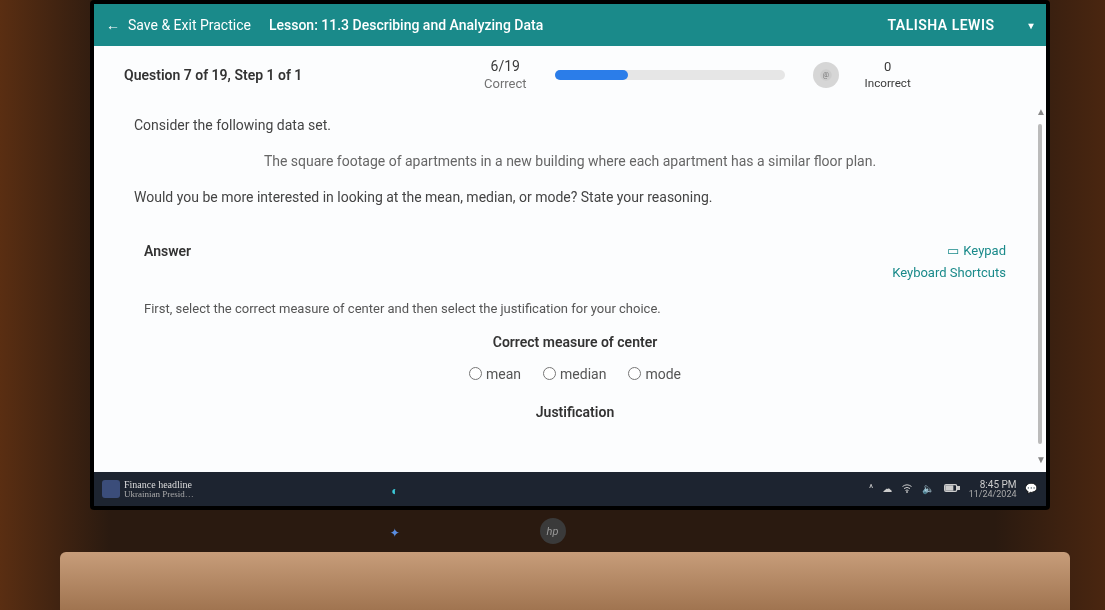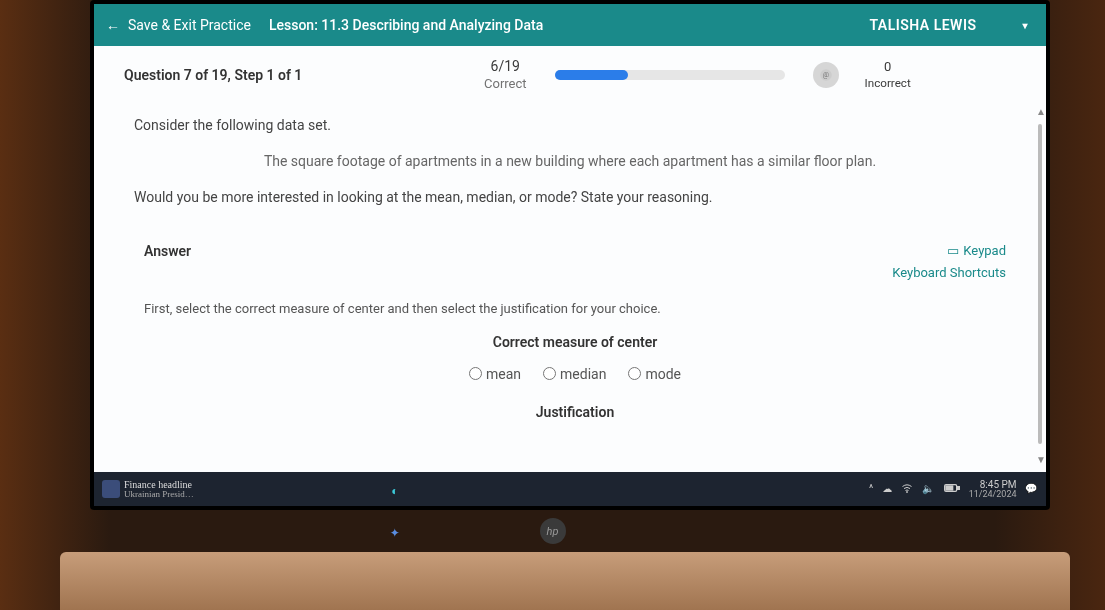--- a/index.html
+++ b/index.html
@@ -49,22 +49,21 @@
     gap: 8px;
     cursor: pointer;
   }
   .topbar .lesson { font-weight: 500; }
   .topbar .spacer { flex: 1; }
   .topbar .user {
     font-weight: 600;
     letter-spacing: 0.5px;
     display: flex;
     align-items: center;
-    gap: 46px;
-    margin-right: 6px;
+    gap: 34px;
   }
   .topbar .user-chevron {
     font-size: 10px;
   }
   
   
   .content {
     flex: 1;
     background: #fcfdfe;
     color: #3a3a3a;

